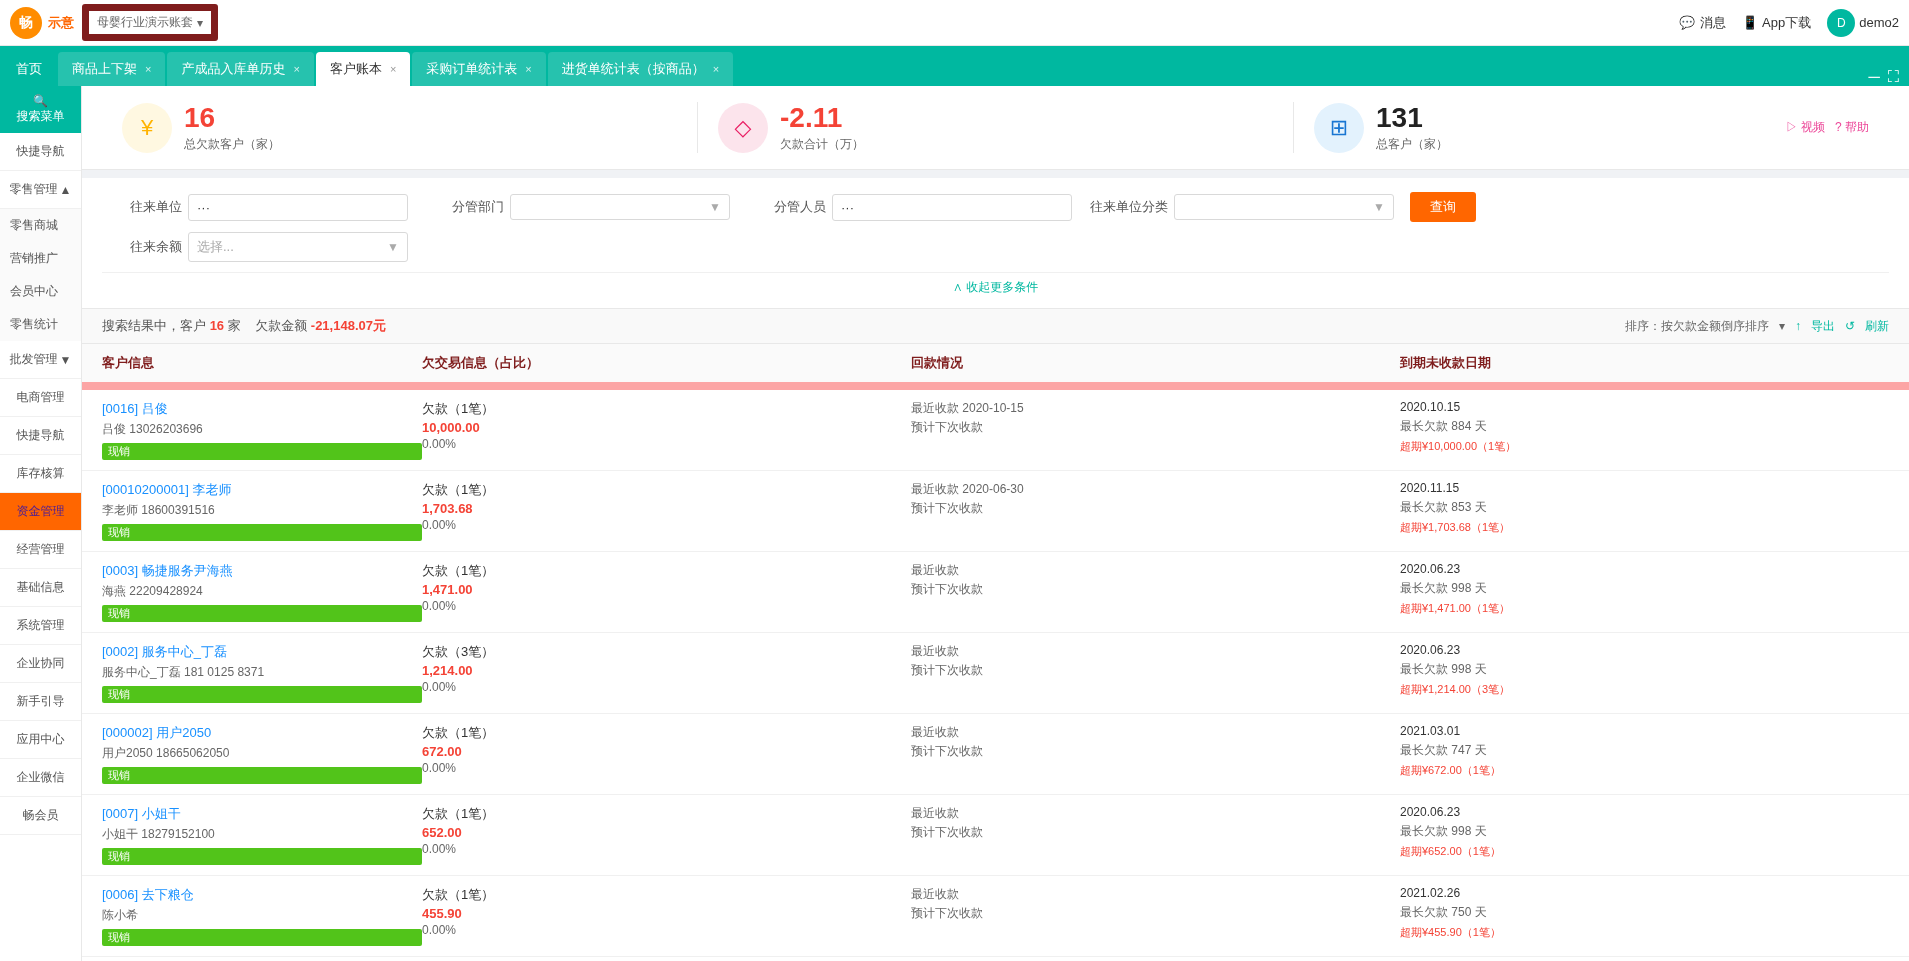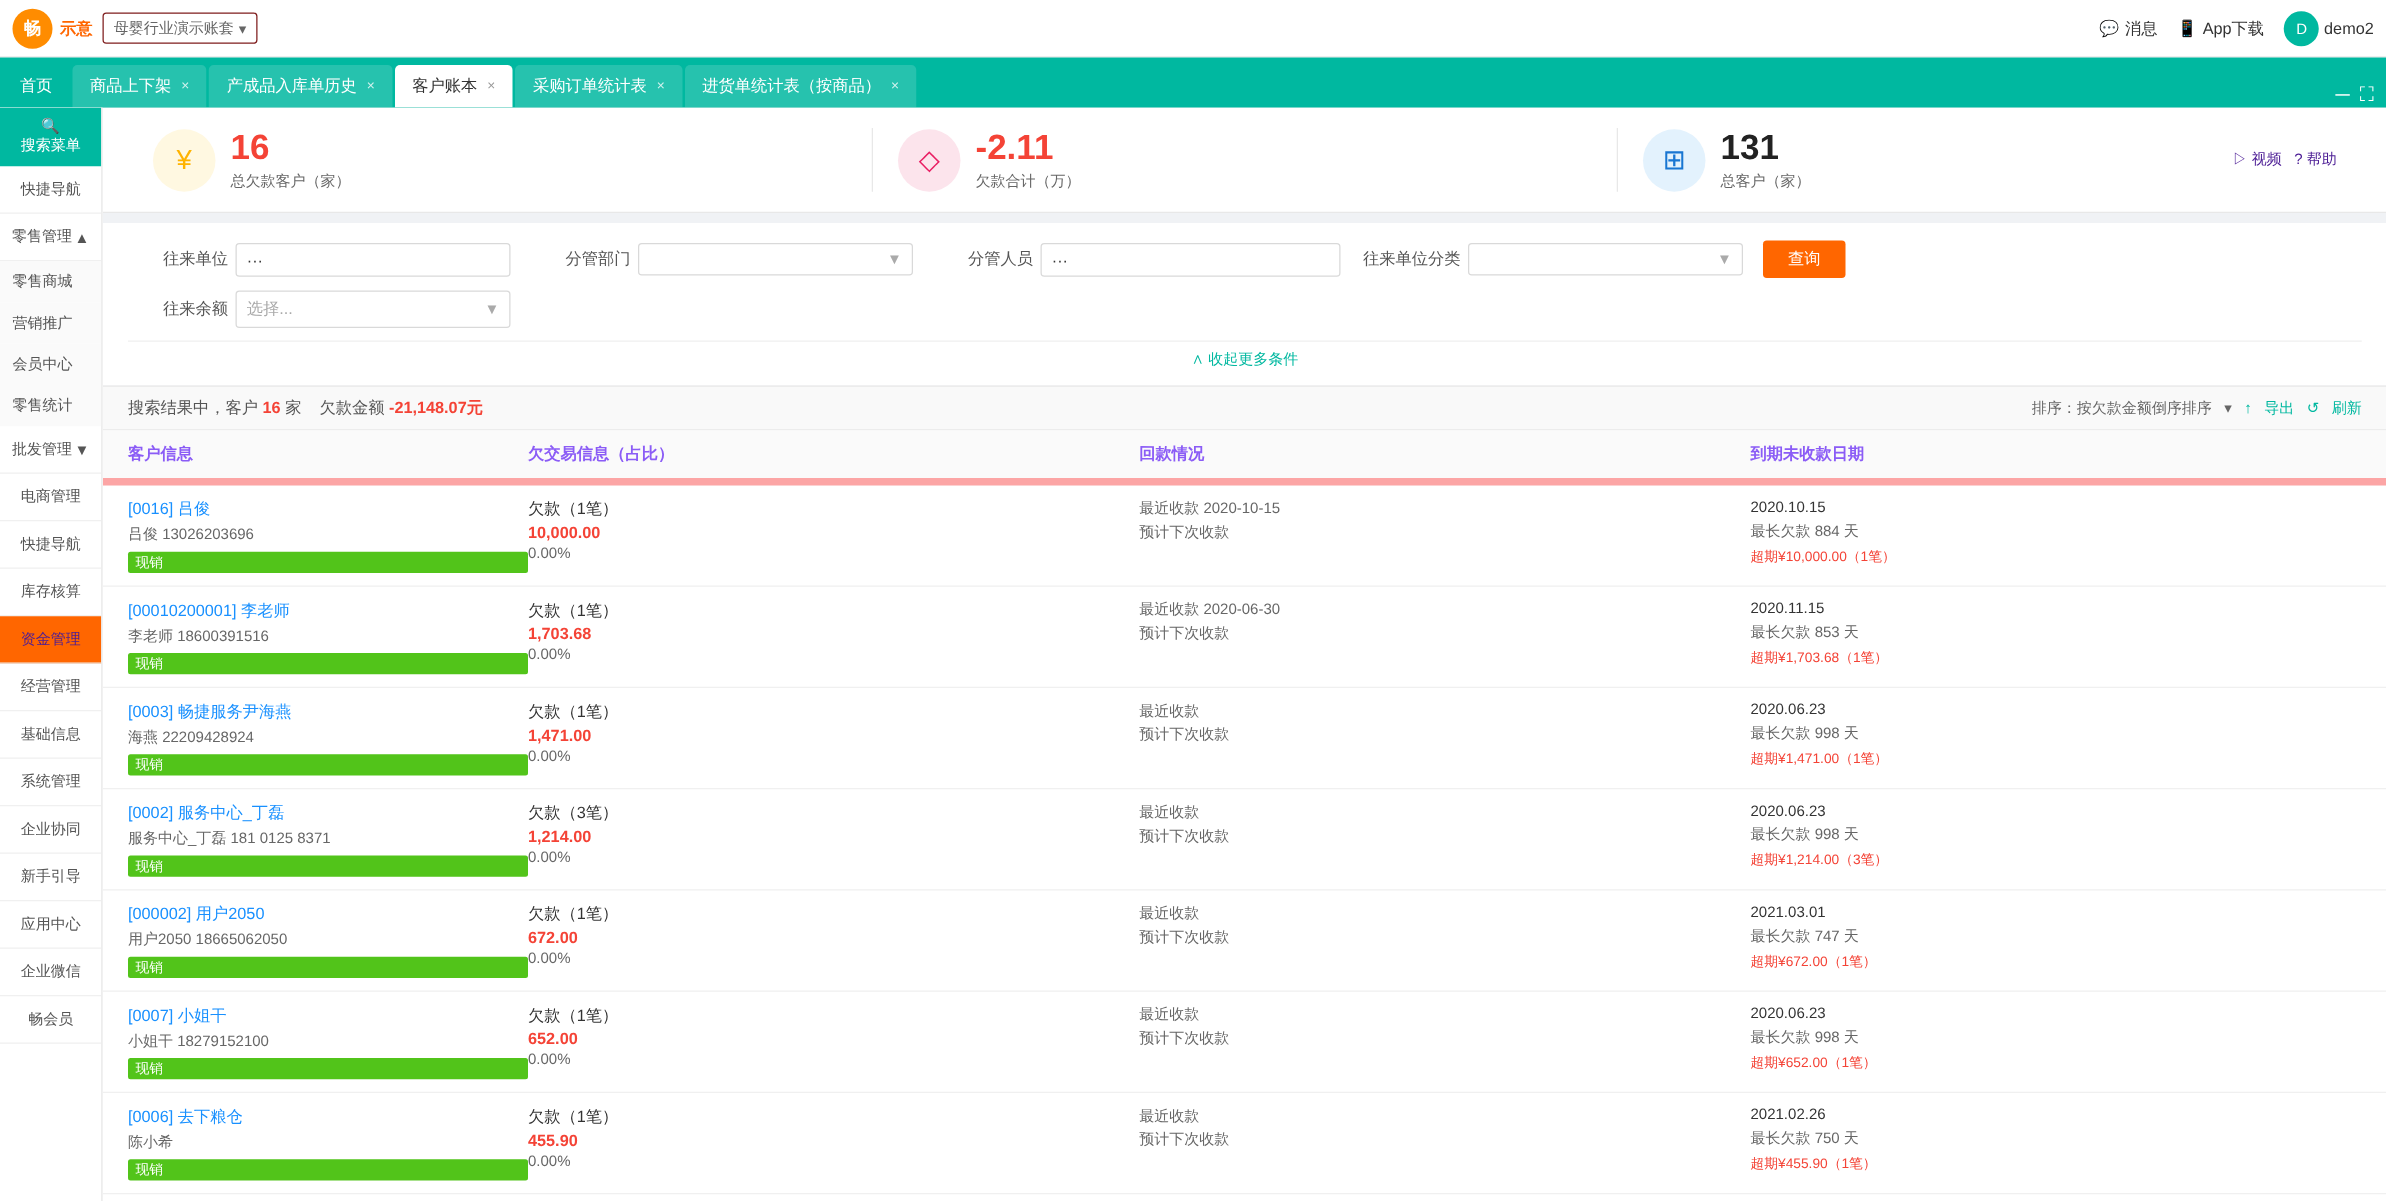--- a/index.html
+++ b/index.html
@@ -5,21 +5,21 @@
     * { box-sizing: border-box; margin: 0; padding: 0; font-family: 'Microsoft YaHei', Arial, sans-serif; }
     body { background: #f5f5f5; font-size: 13px; color: #333; overflow-x: hidden; }
 
     
     .app-wrapper { display: flex; flex-direction: column; height: 100vh; }
     .top-bar { display: flex; align-items: center; background: #fff; border-bottom: 1px solid #e8e8e8; height: 46px; padding: 0 10px; justify-content: space-between; }
     .top-bar-left { display: flex; align-items: center; gap: 8px; }
     .logo-area { display: flex; align-items: center; gap: 6px; }
     .logo-icon { width: 32px; height: 32px; background: #ff8c00; border-radius: 50%; display: flex; align-items: center; justify-content: center; color: #fff; font-size: 14px; font-weight: bold; }
     .logo-text { color: #ff6600; font-size: 13px; font-weight: bold; }
-    .store-selector { border: 1px solid #7f1d1d; border-radius: 3px; padding: 3px 8px; font-size: 12px; color: #666; display: flex; align-items: center; gap: 4px; cursor: pointer; }
+    .store-selector { border: 7px solid #7f1d1d; border-radius: 3px; padding: 3px 8px; font-size: 12px; color: #666; display: flex; align-items: center; gap: 4px; cursor: pointer; }
     .top-bar-right { display: flex; align-items: center; gap: 16px; }
     .top-right-item { display: flex; align-items: center; gap: 4px; font-size: 13px; color: #333; cursor: pointer; }
 
     
     .tab-bar { display: flex; background: #00b8a0; height: 40px; align-items: flex-end; padding: 0 0 0 0; overflow-x: auto; }
     .tab-item { display: flex; align-items: center; gap: 4px; padding: 0 14px; height: 34px; background: rgba(255,255,255,0.15); color: #fff; font-size: 13px; cursor: pointer; border-radius: 4px 4px 0 0; margin-right: 2px; white-space: nowrap; }
     .tab-item.active { background: #fff; color: #333; }
     .tab-item .close-x { font-size: 11px; color: rgba(255,255,255,0.8); margin-left: 4px; }
     .tab-item.active .close-x { color: #999; }
     .tab-bar-home { padding: 0 16px; height: 34px; display: flex; align-items: center; color: #fff; font-size: 13px; cursor: pointer; }
@@ -46,41 +46,41 @@
     .stat-block:last-child { border-right: none; }
     .stat-icon { width: 50px; height: 50px; border-radius: 50%; display: flex; align-items: center; justify-content: center; font-size: 22px; }
     .stat-icon.yellow { background: #fff8e1; color: #ffb300; }
     .stat-icon.red { background: #fce4ec; color: #e91e63; }
     .stat-icon.blue { background: #e3f2fd; color: #1976d2; }
     .stat-text { display: flex; flex-direction: column; }
     .stat-number { font-size: 28px; font-weight: bold; }
     .stat-number.red-num { color: #f44336; }
     .stat-number.black-num { color: #222; }
     .stat-label { font-size: 12px; color: #666; margin-top: 2px; }
-    .stat-help { margin-left: auto; display: flex; gap: 10px; font-size: 12px; color: #4c1d95; text-align: right; }
+    .stat-help { margin-left: auto; display: flex; gap: 10px; font-size: 12px; color: #ec4899; text-align: right; }
 
     
     .filter-area { background: #fff; padding: 14px 20px 6px; margin-top: 8px; }
     .filter-row { display: flex; align-items: center; gap: 16px; margin-bottom: 10px; flex-wrap: wrap; }
     .filter-item { display: flex; align-items: center; gap: 6px; }
     .filter-label { font-size: 13px; color: #555; white-space: nowrap; width: 80px; text-align: right; }
     .filter-input { border: 1px solid #d9d9d9; border-radius: 3px; padding: 5px 8px; font-size: 13px; width: 220px; color: #333; display: flex; align-items: center; justify-content: space-between; cursor: pointer; }
     .filter-input-wide { width: 240px; }
     .filter-select { border: 1px solid #d9d9d9; border-radius: 3px; padding: 5px 8px; font-size: 13px; width: 220px; background: #fff; display: flex; align-items: center; justify-content: space-between; cursor: pointer; }
     .filter-btn { background: #ff6600; color: #fff; border: none; border-radius: 3px; padding: 6px 20px; font-size: 13px; cursor: pointer; }
     .collapse-bar { text-align: center; padding: 6px; color: #00b8a0; font-size: 12px; cursor: pointer; border-top: 1px solid #f0f0f0; }
 
     
     .results-bar { background: #f9f9f9; padding: 8px 20px; font-size: 13px; color: #555; display: flex; align-items: center; justify-content: space-between; border-top: 1px solid #e8e8e8; border-bottom: 1px solid #e8e8e8; }
     .results-bar-left span.highlight { color: #f44336; font-weight: bold; }
     .results-bar-right { display: flex; align-items: center; gap: 10px; font-size: 12px; color: #666; }
 
     
     .table-wrapper { background: #fff; margin: 0; }
-    .table-header { display: grid; grid-template-columns: 320px 1fr 1fr 1fr; background: #fafafa; border-bottom: 6px solid #fca5a5; padding: 10px 20px; font-weight: bold; font-size: 13px; color: #8b5cf6; }
+    .table-header { display: grid; grid-template-columns: 320px 1fr 1fr 1fr; background: #fafafa; border-bottom: 8px solid #fca5a5; padding: 10px 20px; font-weight: bold; font-size: 13px; color: #7f1d1d; }
     .table-row { display: grid; grid-template-columns: 320px 1fr 1fr 1fr; border-bottom: 1px solid #f0f0f0; padding: 10px 20px; align-items: start; }
     .customer-info { display: flex; flex-direction: column; gap: 3px; }
     .customer-name { color: #1890ff; font-size: 13px; cursor: pointer; }
     .customer-phone { font-size: 12px; color: #666; }
     .customer-tag { display: inline-block; background: #52c41a; color: #fff; font-size: 11px; padding: 1px 6px; border-radius: 2px; margin-top: 2px; }
     .debt-info { display: flex; flex-direction: column; gap: 2px; }
     .debt-count { font-size: 13px; color: #333; }
     .debt-amount { color: #f44336; font-size: 13px; font-weight: bold; }
     .debt-percent { color: #666; font-size: 12px; }
     .recovery-info { display: flex; flex-direction: column; gap: 2px; font-size: 12px; color: #666; }

